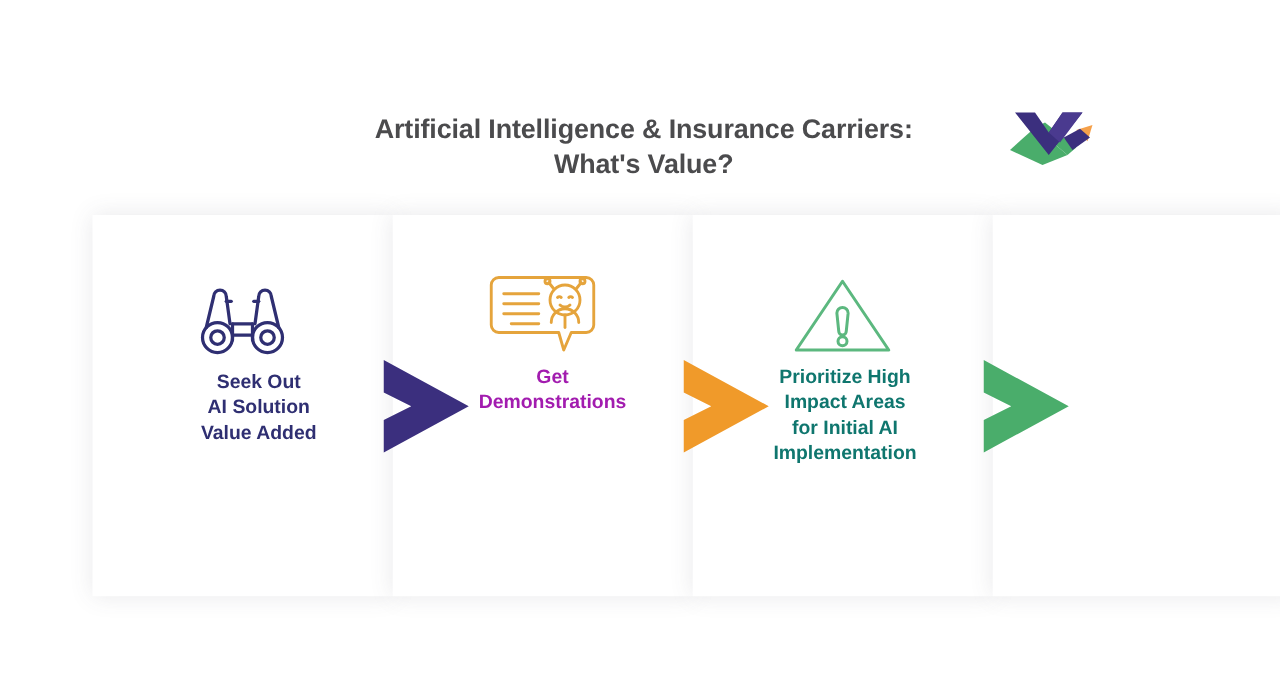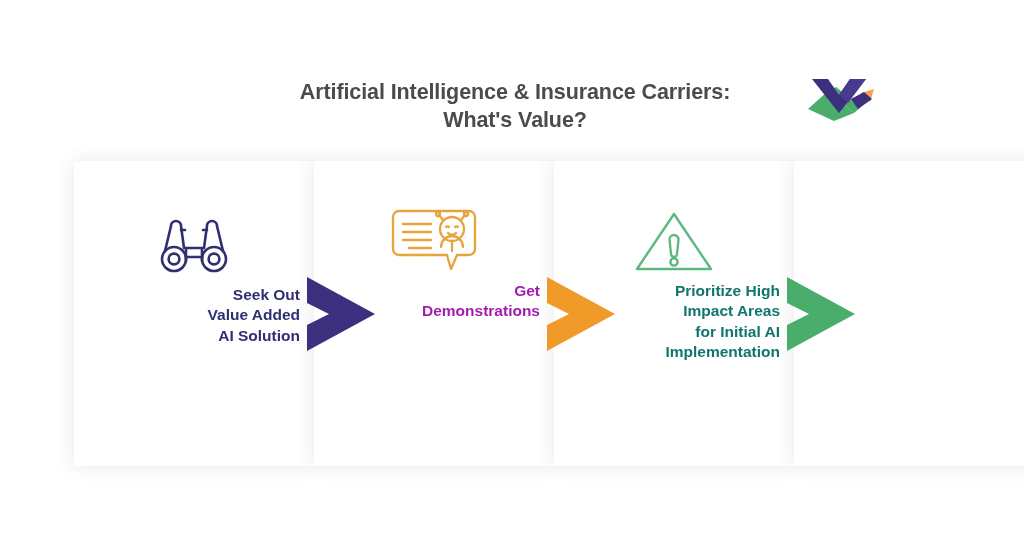--- a/index.html
+++ b/index.html
@@ -10,21 +10,21 @@
   body {
     width: 1024px;
     height: 538px;
     overflow: hidden;
     font-family: "Liberation Sans", sans-serif;
     position: relative;
   }
 
   #stage {
     position: absolute;
-    left: 0; top: 1px;
+    left: 0; top: 12px;
     width: 1024px;
     height: 400px;
     background: #ffffff;
   }
 
   
   #header-title {
     position: absolute;
     left: 190px;
     top: 78px;
@@ -87,21 +87,21 @@
 
   .panel-label {
     position: absolute;
     left: 0;
     width: 240px;
     padding: 0 14px;
     box-sizing: border-box;
     font-size: 15.5px;
     font-weight: bold;
     line-height: 1.32;
-    text-align: right;
+    text-align: center;
   }
   #panel-1 .panel-label { top: 124px; padding-left: 40px; color: #2f2f72; }
   #panel-2 .panel-label { top: 120px; padding-left: 30px; color: #a21caf; }
   #panel-3 .panel-label { top: 120px; padding-left: 18px; color: #0f766e; }
   .panel-label .label-line { display: block; white-space: nowrap; }
 
   
   .arrow {
     position: absolute;
     top: 274px;
@@ -153,22 +153,22 @@
         <path d="M29 31 L45 31"></path>
         <path d="M29 40 L45 40"></path>
         <path d="M29 31 L29 44"></path>
         <path d="M45 31 L45 44"></path>
         <path d="M24 13 L28 13"></path>
         <path d="M46 13 L50 13"></path>
       </svg>
     </div>
     <div class="panel-label">
       <span class="label-line">Seek Out</span>
+      <span class="label-line">AI Solution</span>
       <span class="label-line">Value Added</span>
-      <span class="label-line">AI Solution</span>
     </div>
   </div>
 
   <div class="panel" id="panel-2">
     <div class="panel-icon">
       <svg width="86" height="68" viewBox="0 0 86 68" fill="none" stroke="#e5a43c" stroke-width="2.3" stroke-linecap="round" stroke-linejoin="round">
 
         <path d="M8 4 H78 A6 6 0 0 1 84 10 V42 A6 6 0 0 1 78 48 H66 L60 62 L56 48 H8 A6 6 0 0 1 2 42 V10 A6 6 0 0 1 8 4 Z"></path>
 
         <path d="M12 17 H40"></path>

